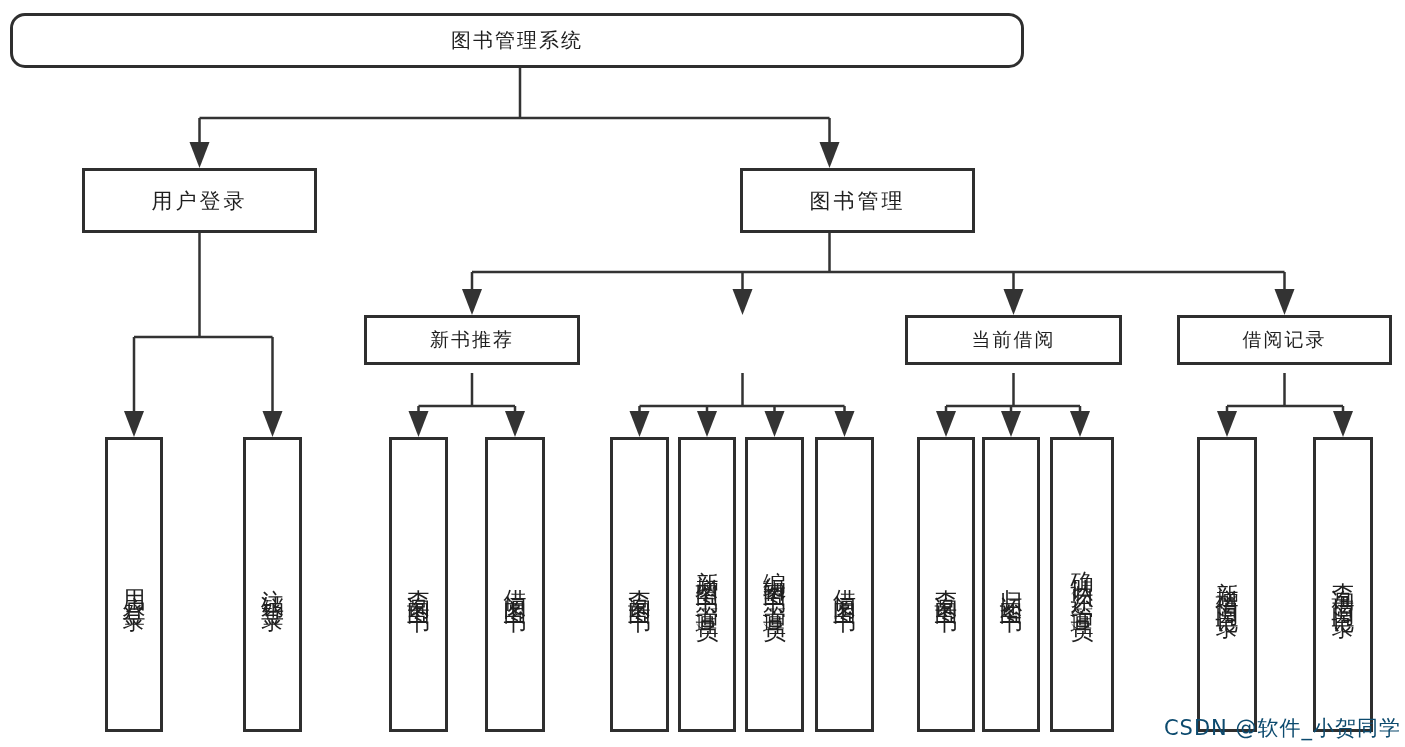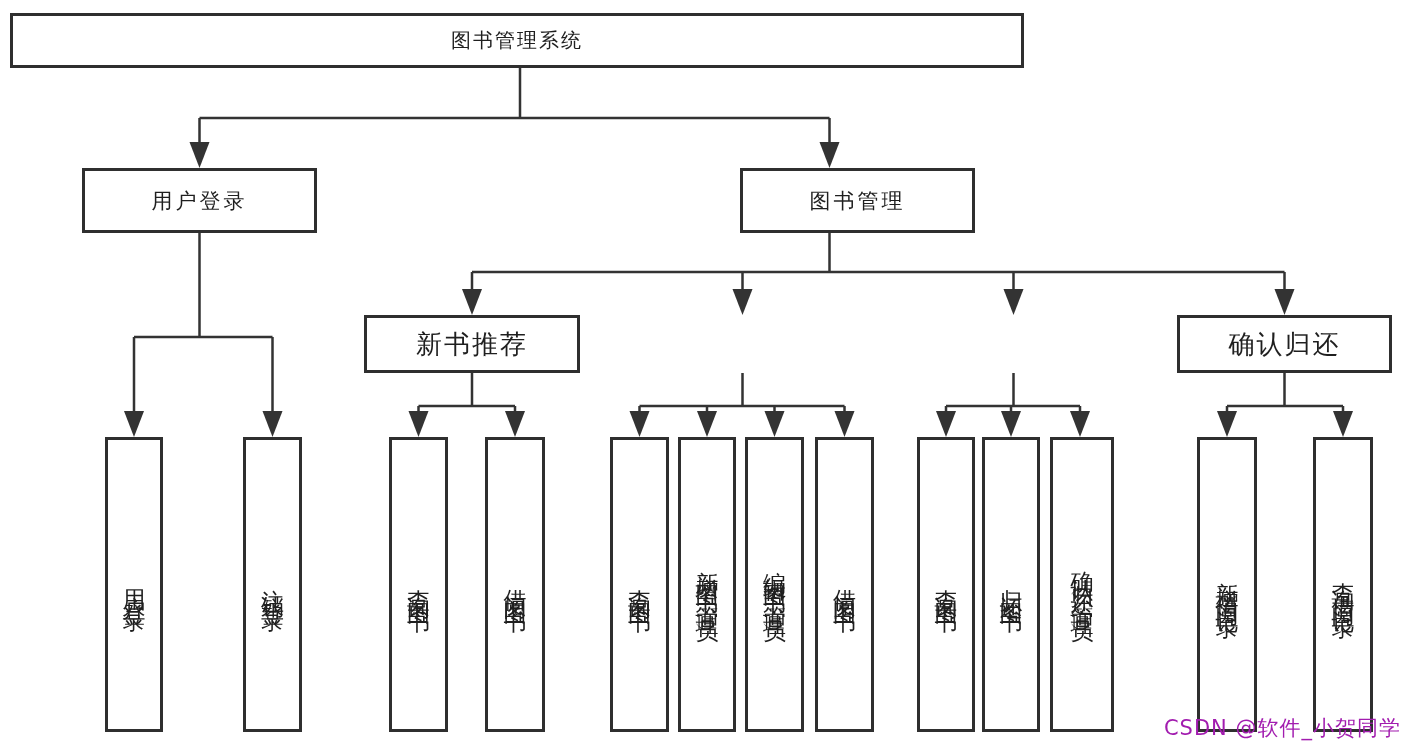--- a/index.html
+++ b/index.html
@@ -31,48 +31,49 @@
     color: #1f1f1f;
     text-align: center;
   }
   .root {
     left: 10px;
     top: 13px;
     width: 1014px;
     height: 55px;
     font-size: 20px;
     letter-spacing: 2px;
+    border-radius: 15px;
   }
   .l2 {
     top: 168px;
     height: 65px;
     font-size: 21px;
     letter-spacing: 3px;
   }
   .l3 {
     top: 315px;
-    height: 58px;
-    font-size: 26px;
+    height: 50px;
+    font-size: 19px;
     letter-spacing: 2px;
   }
   .leaf {
     top: 437px;
     height: 295px;
     writing-mode: vertical-rl;
     text-orientation: mixed;
     font-size: 23px;
     letter-spacing: 7px;
     line-height: 1;
   }
   .watermark {
     position: absolute;
     right: 4px;
     bottom: 5px;
     font-size: 21px;
-    color: #a21caf;
+    color: #0c4a6e;
     letter-spacing: 1px;
     z-index: 5;
     white-space: nowrap;
   }
 </style>
 </head>
 <body>
 
 <div class="canvas">
 
@@ -108,21 +109,22 @@
       <polygon points="1333,411 1353,411 1343,437"></polygon>
     </g>
   </svg>
 
   <div class="box root">图书管理系统</div>
 
   <div class="box l2" style="left:82px;width:235px;">用户登录</div>
   <div class="box l2" style="left:740px;width:235px;">图书管理</div>
 
   <div class="box l3" style="left:364px;width:216px;">新书推荐</div>
-  <div class="box l3" style="left:1177px;width:215px;">确认归还</div>
+  <div class="box l3" style="left:905px;width:217px;">当前借阅</div>
+  <div class="box l3" style="left:1177px;width:215px;">借阅记录</div>
 
   <div class="box leaf" style="left:105px;width:58px;">用户登录</div>
   <div class="box leaf" style="left:243px;width:59px;">注销登录</div>
 
   <div class="box leaf" style="left:389px;width:59px;">查询图书</div>
   <div class="box leaf" style="left:485px;width:60px;">借阅图书</div>
 
   <div class="box leaf" style="left:610px;width:59px;">查询图书</div>
   <div class="box leaf" style="left:678px;width:58px;">新增图书（管理员）</div>
   <div class="box leaf" style="left:745px;width:59px;">编辑图书（管理员）</div>

